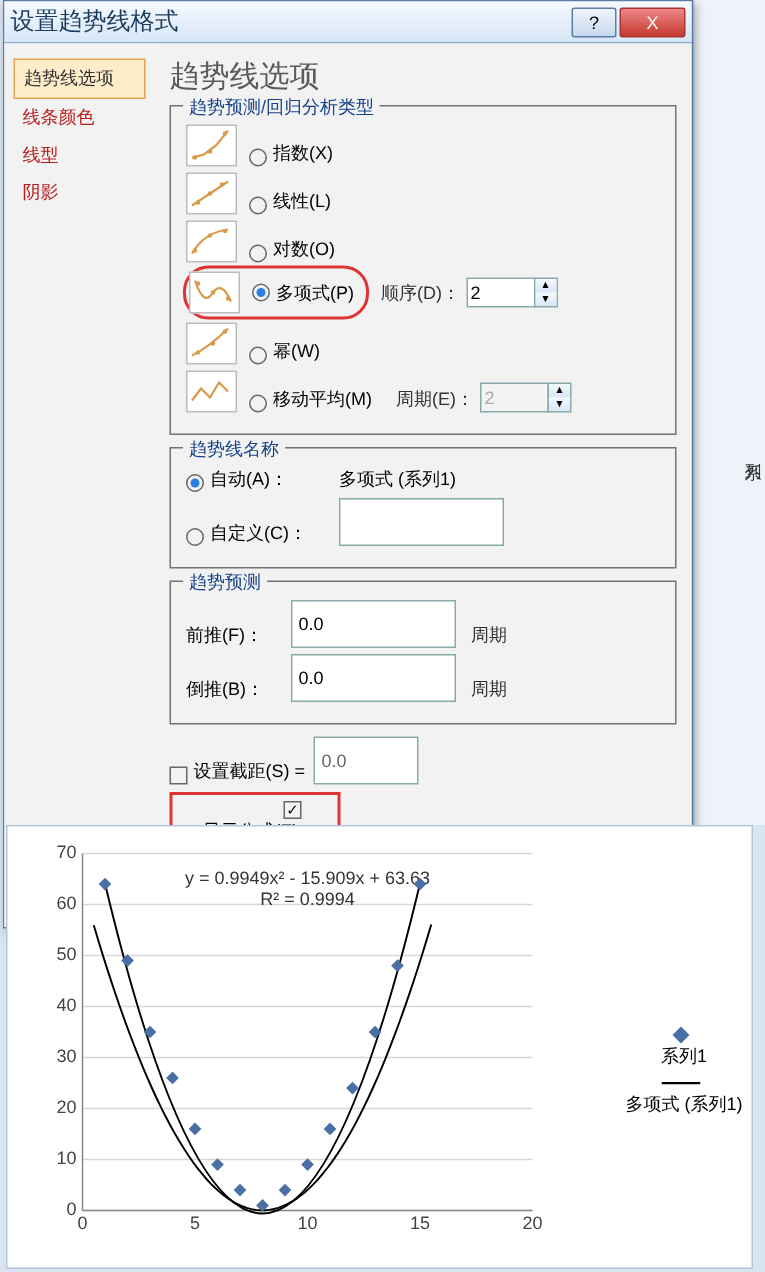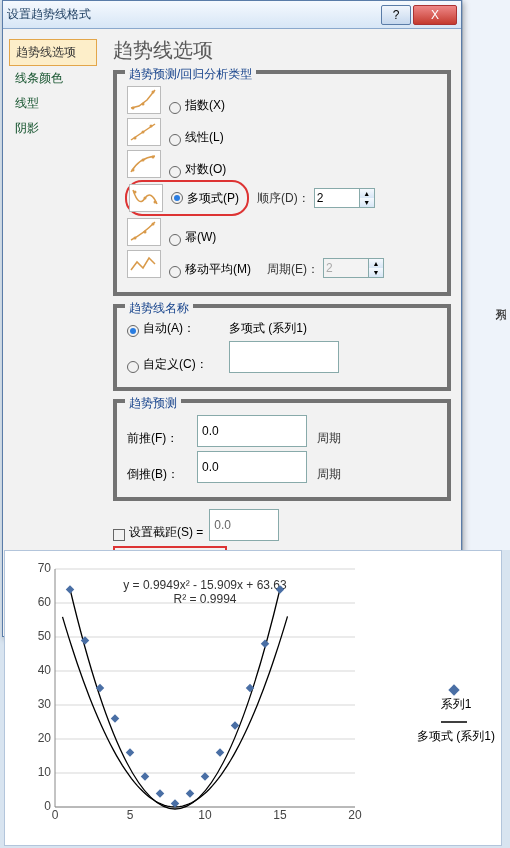--- a/index.html
+++ b/index.html
@@ -1,28 +1,28 @@
 <!DOCTYPE html>
 <html><head>
 <meta charset="utf-8">
 <style>
 *{box-sizing:border-box;margin:0;padding:0;font-family:"Microsoft YaHei","SimSun",sans-serif;font-size:12px;}
 body{background:#d8e4f0;width:510px;height:848px;position:relative;}
 .dialog{position:absolute;left:2px;top:0;width:460px;background:#fff;border:1px solid #5a7ca8;box-shadow:2px 2px 6px rgba(0,0,0,.3);}
 .titlebar{height:28px;background:linear-gradient(#f5f9fe,#d7e6f6);border-bottom:1px solid #8aa8cc;display:flex;align-items:center;padding:0 4px;}
-.titlebar .title{flex:1;font-size:12px;color:#1a3b5e;}
+.titlebar .title{flex:1;font-size:16px;color:#1a3b5e;}
 .tb-btn{width:30px;height:20px;margin-left:2px;border:1px solid #5a7ca8;background:linear-gradient(#f0f5fc,#c6d8ee);border-radius:2px;display:flex;align-items:center;justify-content:center;font-size:11px;}
 .tb-close{width:44px;background:linear-gradient(#e88,#c43a2e);color:#fff;border-color:#a33;}
 .body{display:flex;background:#f2f2f2;}
 .sidebar{width:100px;padding:10px 6px;background:#f2f2f2;}
-.sidebar .item{padding:4px 6px;color:#14532d;cursor:pointer;}
+.sidebar .item{padding:4px 6px;color:#b91c1c;cursor:pointer;}
 .sidebar .item.active{border:1px solid #e3a64a;background:#fdeec9;color:#333;}
 .main{flex:1;padding:8px 10px 12px 10px;}
 .h1{font-size:20px;color:#5a5a5a;margin-bottom:6px;}
-.groupbox{border:4px solid #737373;padding:8px 10px 10px 10px;margin-bottom:8px;position:relative;}
+.groupbox{border:1px solid #737373;padding:8px 10px 10px 10px;margin-bottom:8px;position:relative;}
 .grouptitle{position:absolute;top:-8px;left:8px;background:#f2f2f2;padding:0 4px;color:#15428b;}
 .row{display:flex;align-items:flex-end;margin:4px 0;}
 .thumb{width:34px;height:28px;border:1px solid #bbb;background:#fff;margin-right:8px;display:flex;align-items:center;justify-content:center;}
 .thumb svg{width:30px;height:24px;}
 .radio{width:12px;height:12px;border:1px solid #666;border-radius:50%;margin-right:4px;display:inline-flex;align-items:center;justify-content:center;}
 .radio.checked::after{content:"";width:6px;height:6px;background:#2a7de1;border-radius:50%;}
 .lbl{margin-right:6px;}
 .poly-mark{border:2px solid #d33;margin:-2px;}
 .inline-lbl{margin-left:10px;margin-right:4px;color:#333;}
 .num{width:46px;height:20px;border:1px solid #8aa;background:#fff;padding:0 2px;display:inline-flex;align-items:center;}

